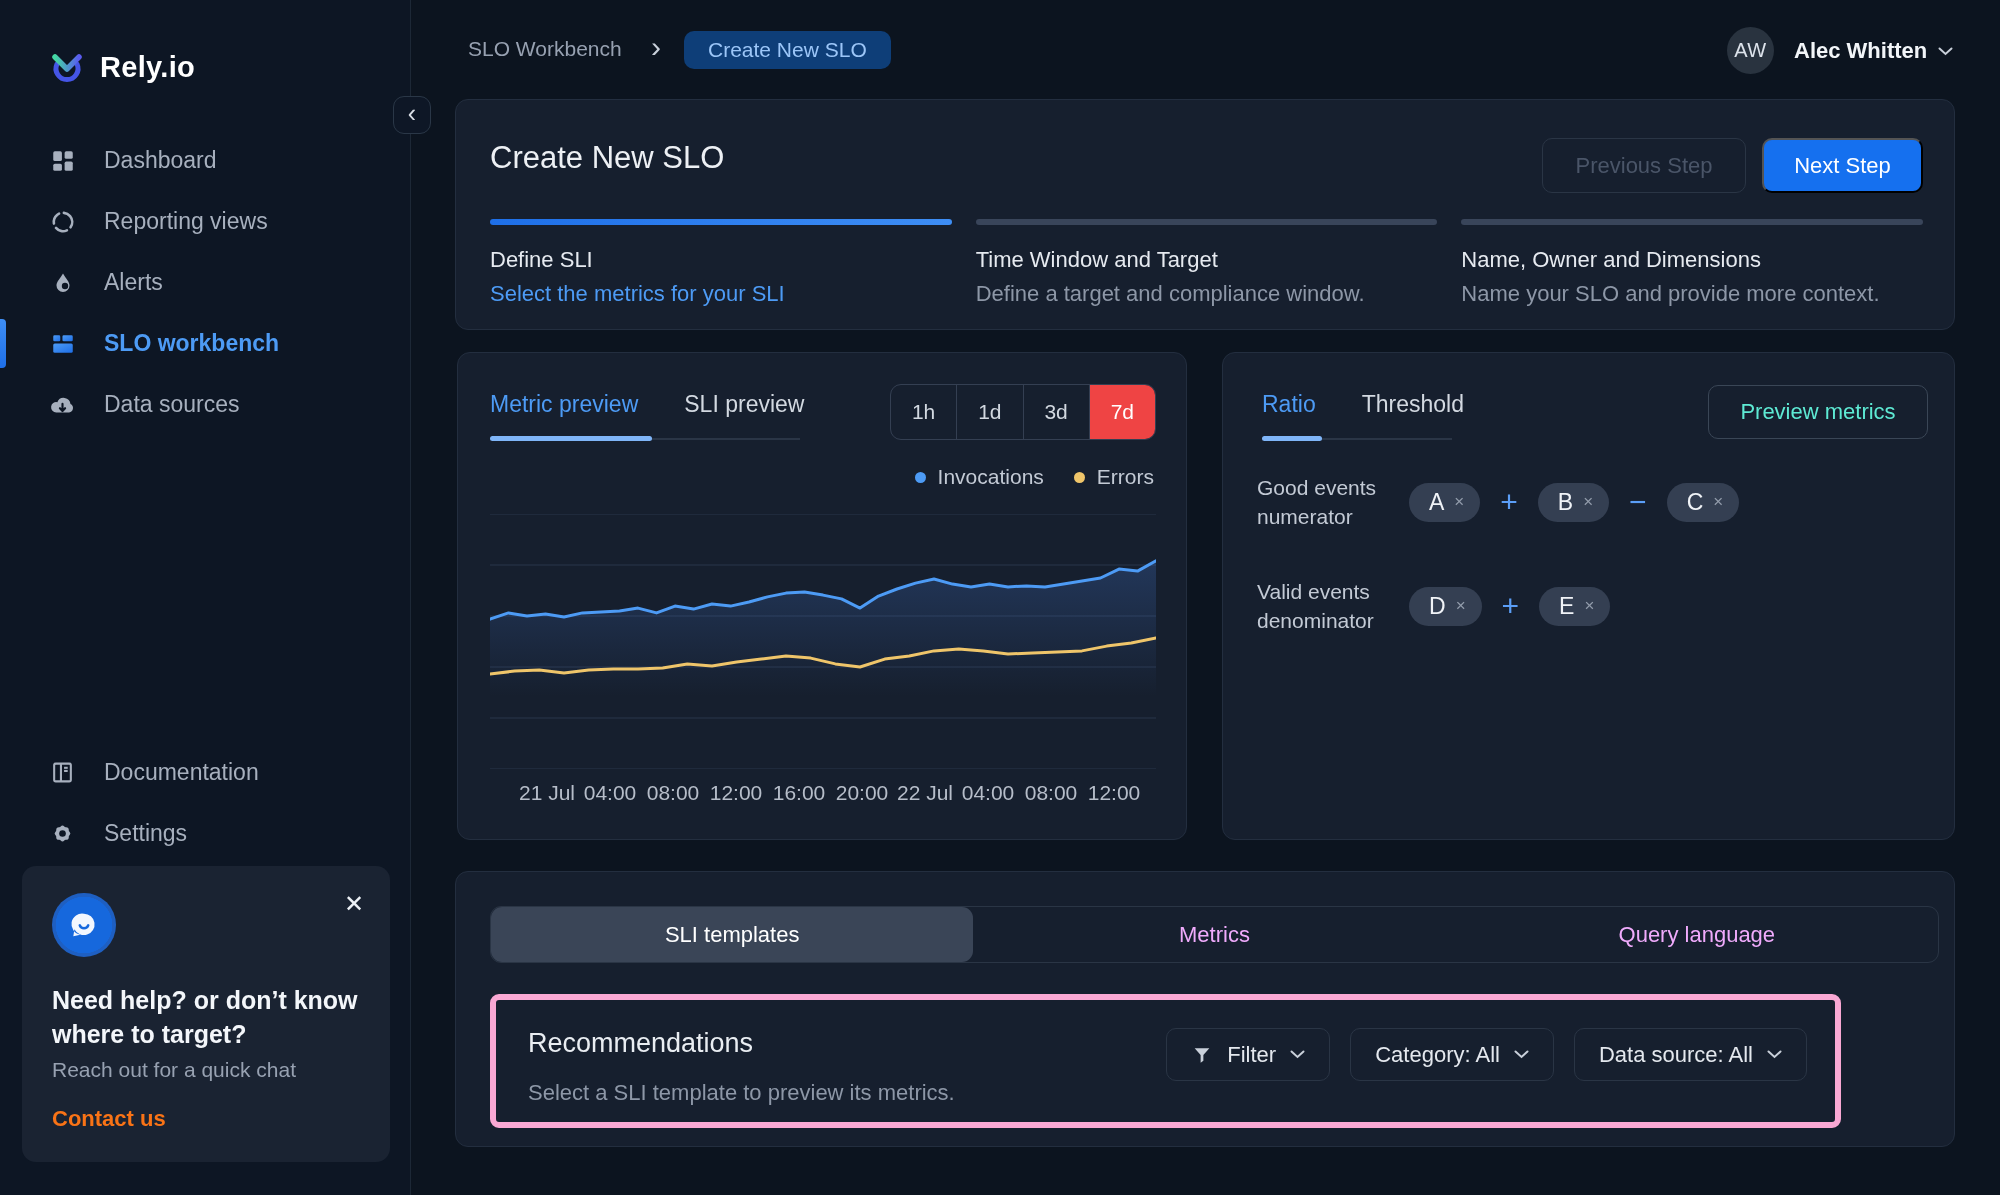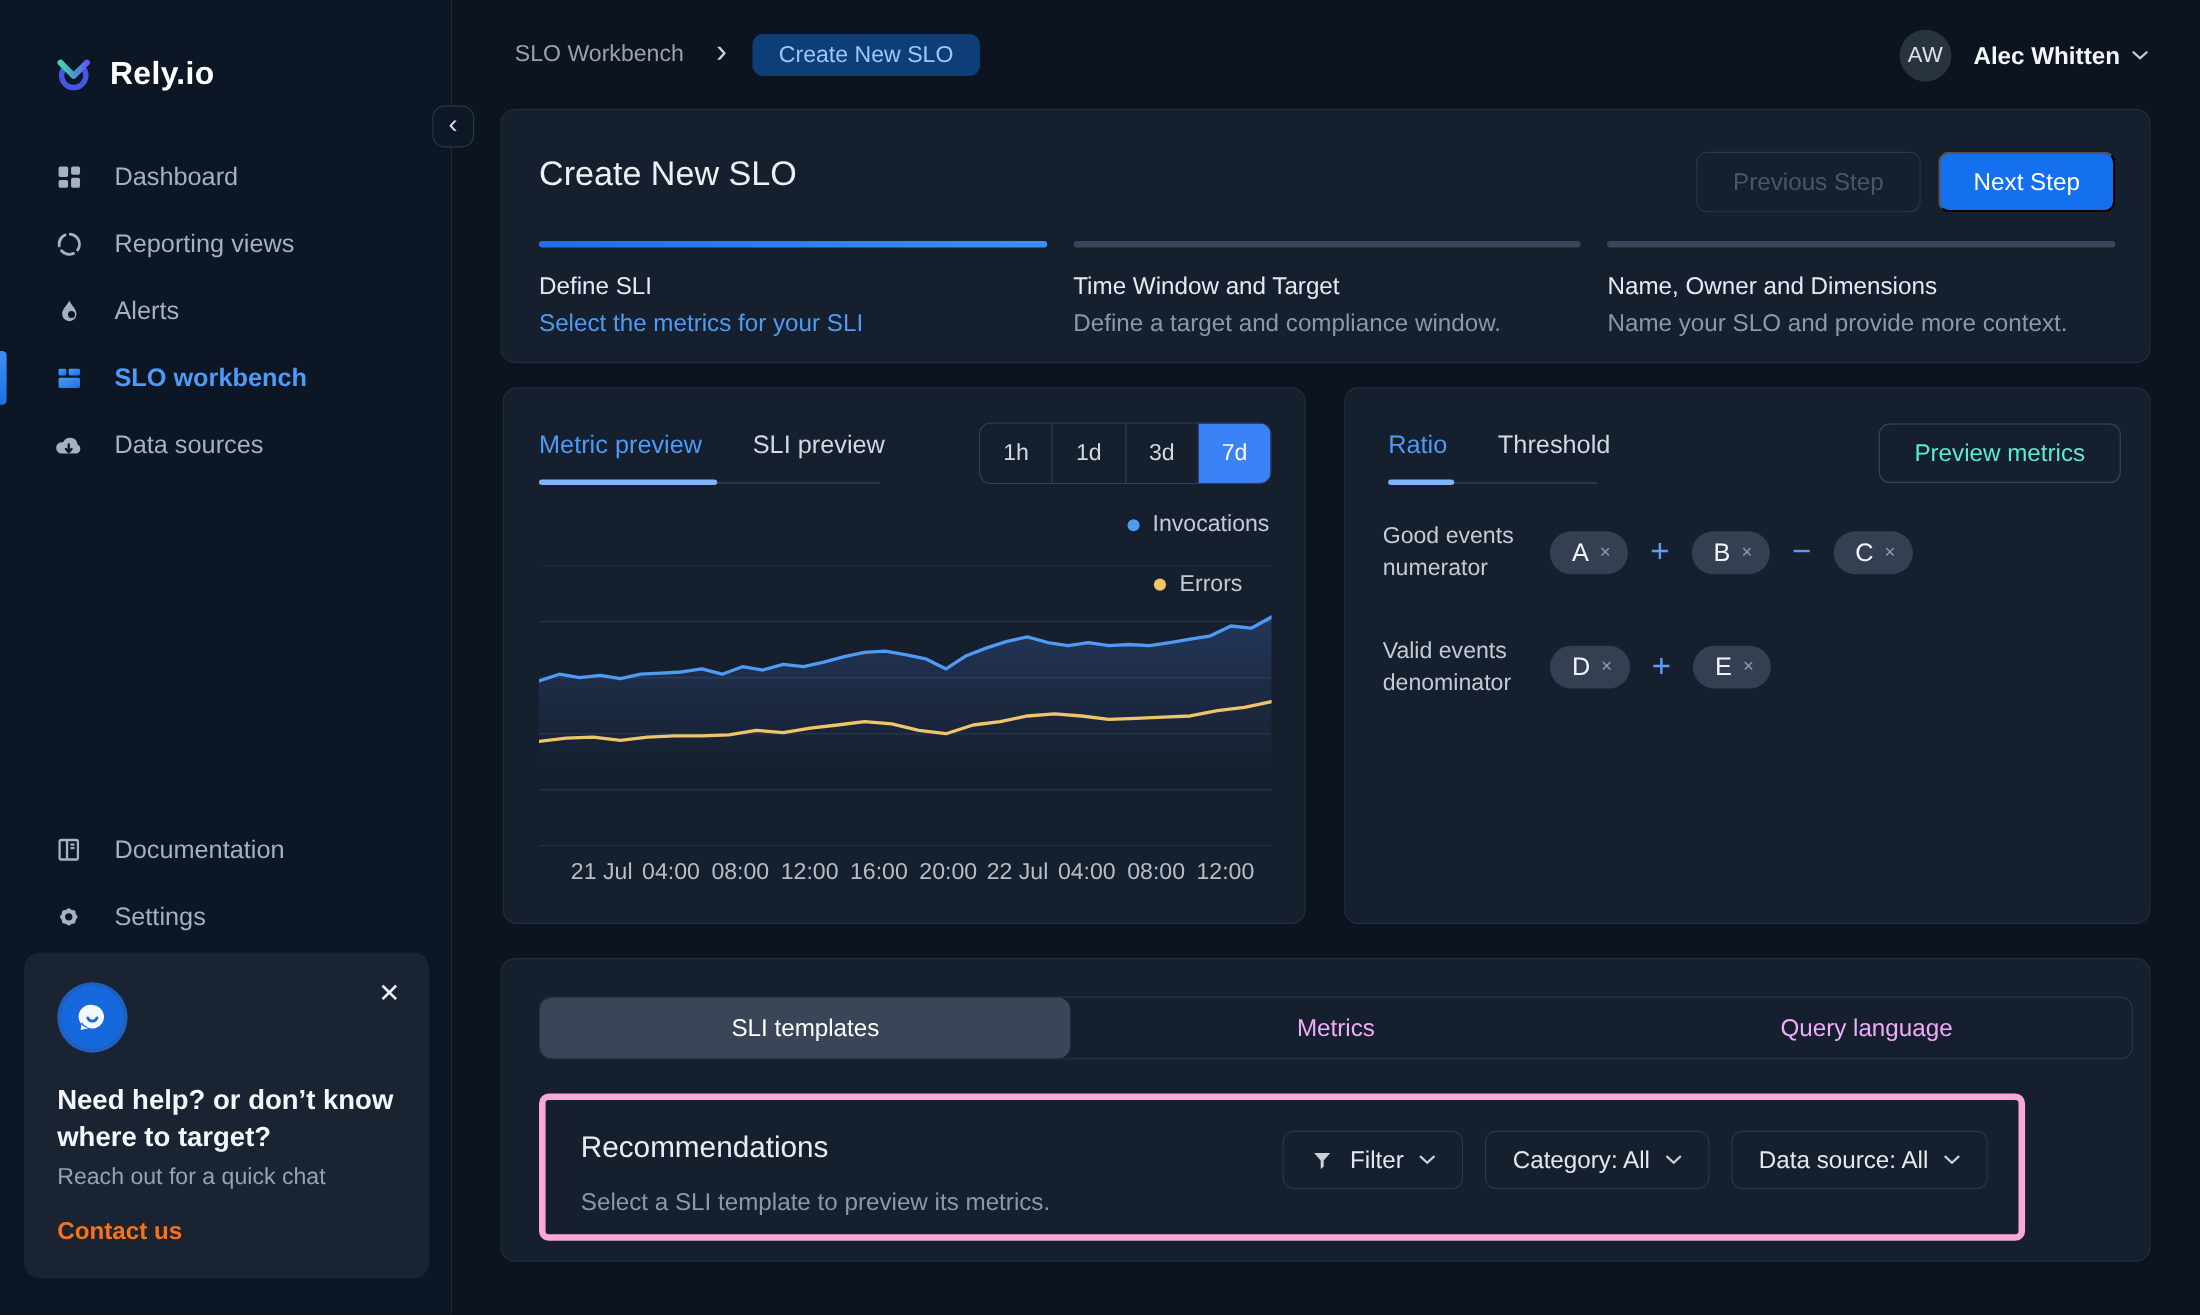--- a/index.html
+++ b/index.html
@@ -91,22 +91,22 @@
   .tab-underline-track { position:absolute; top:85px; height:2px; background:#2A3546; }
   .tab-underline { position:absolute; top:83px; height:5px; border-radius:3px; background:#7FB5F8; }
   
   .seg-control {
     position:absolute; left:432px; top:31px; width:266px; height:56px;
     border:1px solid #343F52; border-radius:11px; display:flex; overflow:hidden;
   }
   .seg { flex:1; display:flex; align-items:center; justify-content:center;
          font-size:21px; color:#D2D8E0; cursor:pointer; border-left:1px solid #343F52; }
   .seg:first-child { border-left:none; }
-  .seg.selected { background:#3b82f6; color:#FFFFFF; }
-  .legend { position:absolute; right:32px; top:112px; display:flex; gap:30px; align-items:center;flex-direction:column; }
+  .seg.selected { background:#ef4444; color:#FFFFFF; }
+  .legend { position:absolute; right:32px; top:112px; display:flex; gap:30px; align-items:center; }
   .legend-item { display:flex; align-items:center; gap:12px; font-size:21px; color:#C3CAD5; }
   .dot { width:11px; height:11px; border-radius:50%; }
   .dot-invocations { background:#4D9BF5; }
   .dot-errors { background:#EFC56A; }
   .chart-wrap { position:absolute; left:32px; top:161px; width:666px; height:255px; }
   .x-axis { position:absolute; left:32px; top:428px; width:666px; height:30px; }
   .x-axis span { position:absolute; transform:translateX(-50%); font-size:21px; color:#B6BDC9; white-space:nowrap; }
   
   .btn-preview { position:absolute; right:26px; top:32px; width:220px; height:54px;
                  border:1px solid #3A4656; color:#5eead4; background:transparent; }

